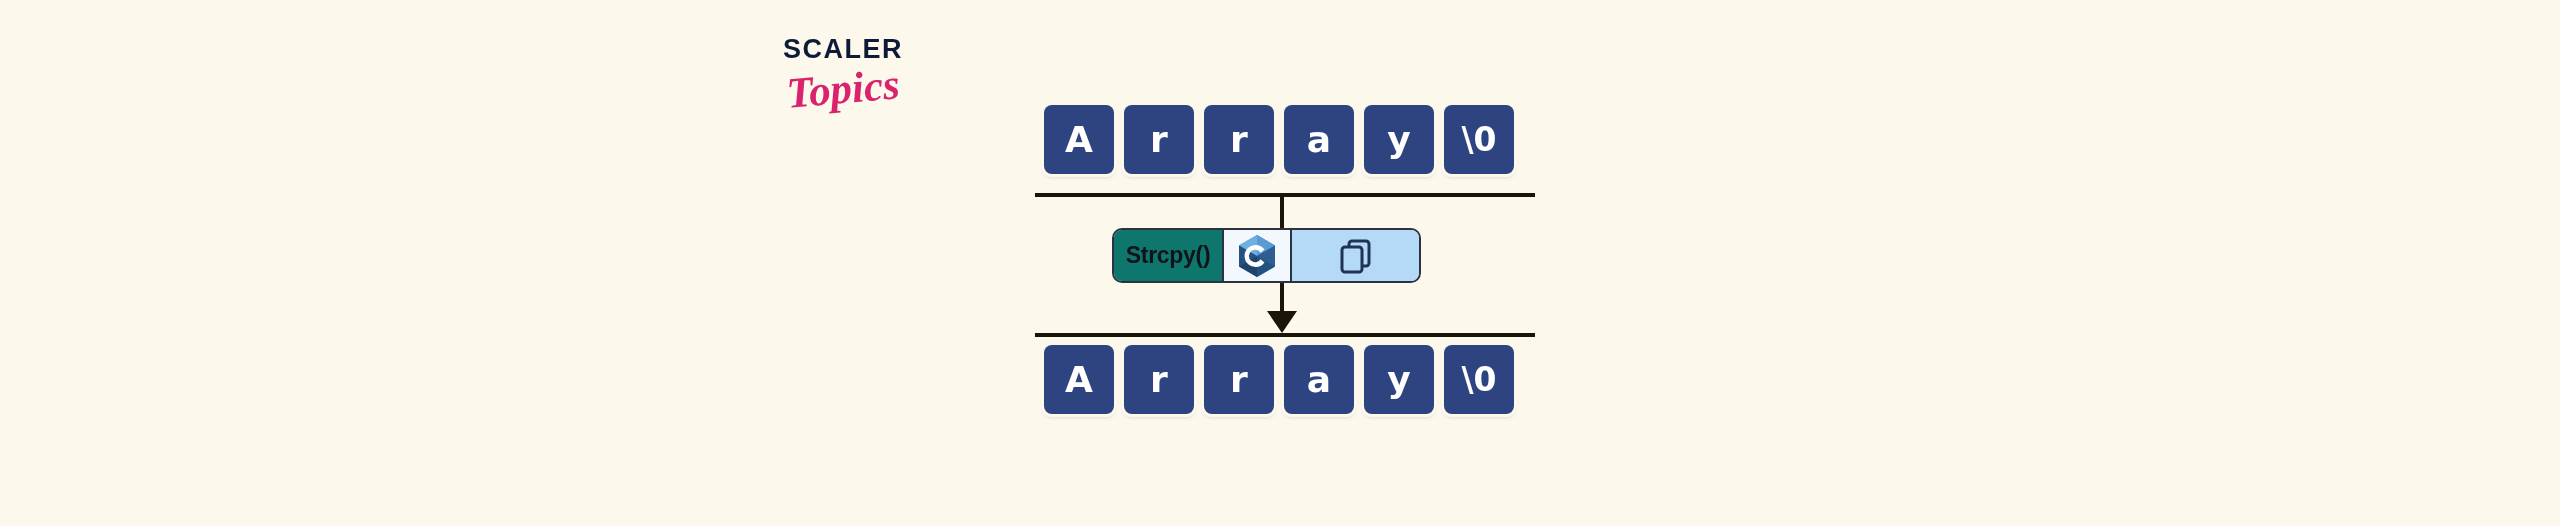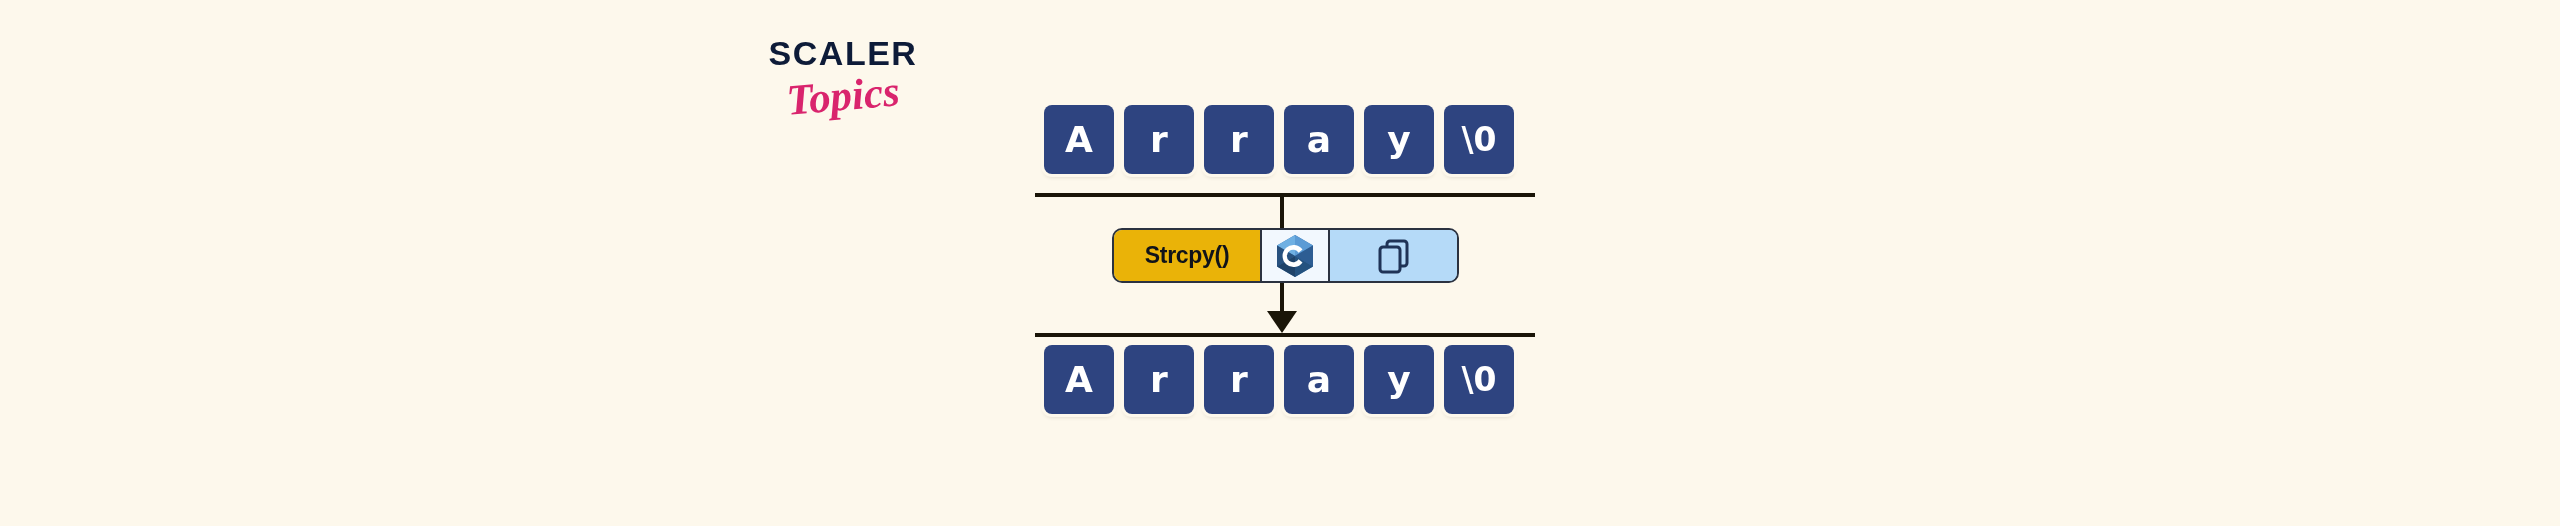--- a/index.html
+++ b/index.html
@@ -20,21 +20,21 @@
     position: absolute;
     left: 748px;
     top: 36px;
     width: 190px;
     height: 76px;
     user-select: none;
   }
   #brand-logo .brand-scaler {
     font-family: "Liberation Sans", sans-serif;
     font-weight: 700;
-    font-size: 34px;
+    font-size: 27px;
     letter-spacing: 1.5px;
     color: #0d1b38;
     line-height: 1;
     text-align: center;
   }
   #brand-logo .brand-topics {
     font-family: "Liberation Serif", serif;
     font-style: italic;
     font-weight: 700;
     font-size: 43px;
@@ -121,22 +121,22 @@
     height: 55px;
     display: flex;
     align-items: stretch;
     border: 2px solid #2b3240;
     border-radius: 10px;
     overflow: hidden;
     background: #b5daf8;
     box-sizing: border-box;
   }
   #strcpy-label {
-    width: 146px;
-    background: #eab308;
+    width: 108px;
+    background: #0f766e;
     display: flex;
     align-items: center;
     justify-content: center;
     font-family: "Liberation Sans", sans-serif;
     font-weight: 700;
     font-size: 23px;
     color: #10131a;
     letter-spacing: -0.3px;
   }
   #clang-logo-cell {

